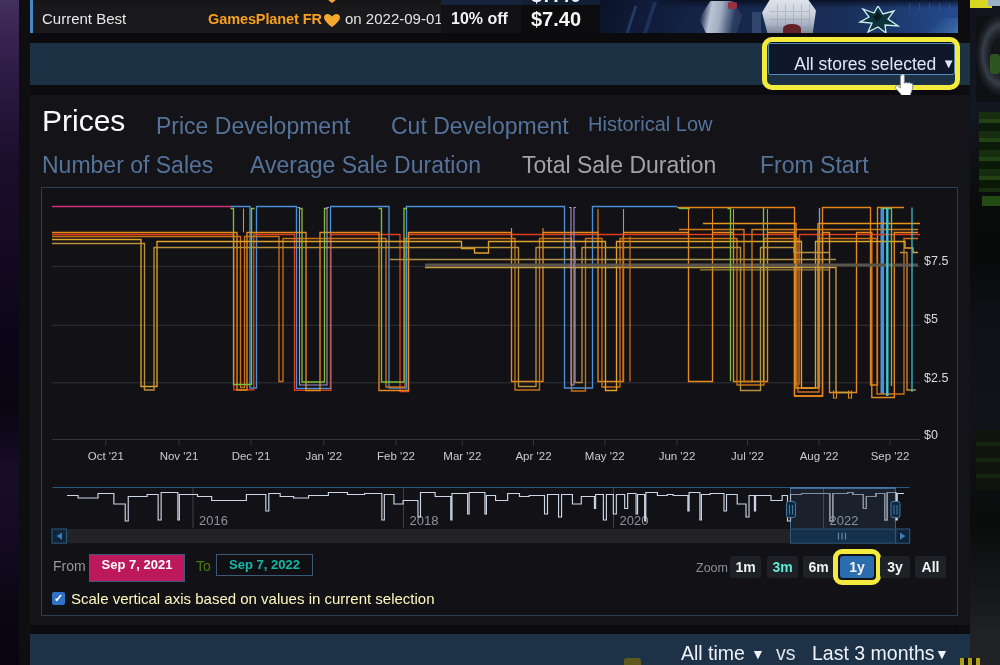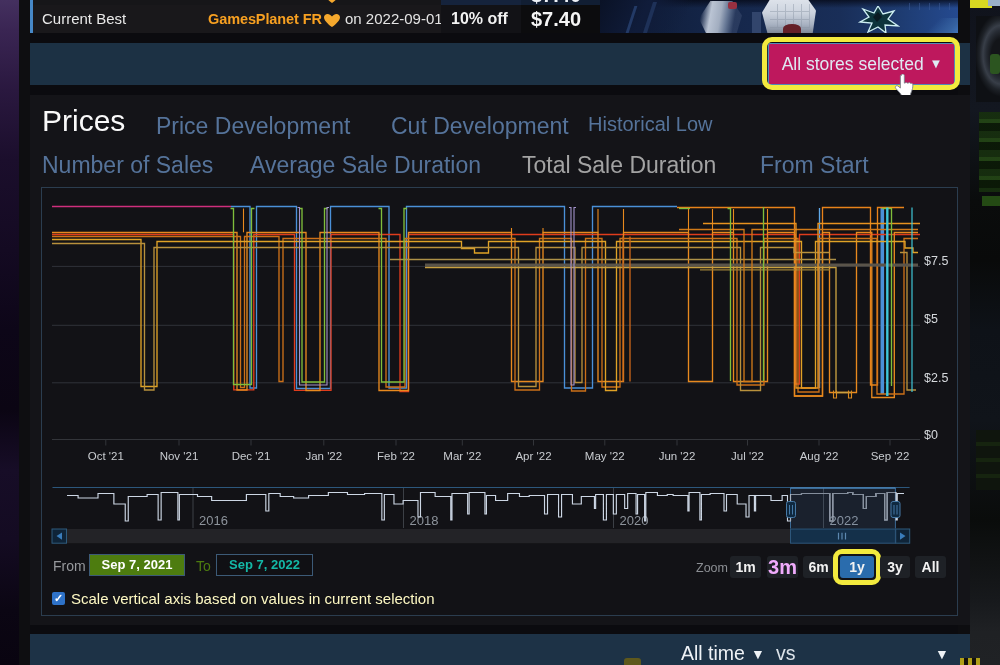--- a/index.html
+++ b/index.html
@@ -61,21 +61,21 @@
     <div class="abs" style="left:183px;top:24px;width:18px;height:9px;background:#642028;border-radius:50% 50% 0 0"></div>
     <div class="abs" style="left:152px;top:12px;width:9px;height:21px;background:#32456c"></div>
     <svg class="abs" style="left:256px;top:6px" width="44" height="27" viewBox="0 0 44 27">
       <polygon points="22,0 27,8 38,5 32,13 42,20 29,19 30,27 22,21 12,26 16,17 4,16 13,11 7,3 18,7" fill="#0d343c" stroke="#cdeef2" stroke-width="1.3"></polygon>
       <polygon points="22,6 26,11 21,16 17,11" fill="#0a1a22"></polygon>
     </svg>
     <div class="abs" style="left:300px;top:3px;width:58px;height:7px;background:repeating-linear-gradient(90deg,transparent 0 9px,#3a5a96 9px 10px);opacity:.55"></div>
     <div class="abs" style="left:322px;top:18px;width:36px;height:15px;background:linear-gradient(135deg,transparent 35%,#35619f 78%,#3f74bb 100%)"></div>
   </div>
 <div class="abs" style="left:30px;top:43px;width:940px;height:42px;background:#1c3144">
-    <div class="abs" style="left:738px;top:0px;width:187px;height:42px;background:#be185d;border:1px solid #528ab8;border-radius:2px;color:#dfe9f3;font-size:17.5px;line-height:40px;text-align:center">All stores selected <span style="font-size:13px;position:relative;top:-2px;left:1px">▼</span></div>
+    <div class="abs" style="left:738px;top:0px;width:187px;height:32px;background:#0f172a;border:1px solid #528ab8;border-radius:2px;color:#dfe9f3;font-size:17.5px;line-height:40px;text-align:right">All stores selected <span style="font-size:13px;position:relative;top:-2px;left:1px">▼</span></div>
     <div class="abs" style="left:732px;top:-6px;width:198px;height:53px;border:5px solid #f3ea3e;border-radius:10px"></div>
   </div>
 <svg class="abs" style="left:894px;top:74px" width="20" height="28" viewBox="0 0 17 24">
     <path d="M6.2 1.3 C6.2 .6 6.8 0 7.5 0 C8.2 0 8.8 .6 8.8 1.3 V7.8 H9.5 C9.8 7.1 11 7.1 11.4 7.8 H12.2 C12.5 7.2 13.7 7.2 14 8 H14.7 C15.5 8 16.1 8.6 16.1 9.4 C16.1 11.8 15.6 13.4 15 14.7 C14.4 16 14 17.3 14 18.8 V20 H6.4 V19.4 C6.4 18.3 5.9 17.3 5.2 16.5 L1.5 12.4 C.3 11.1 2 9.3 3.4 10.4 L5.4 12 V1.3 Z" fill="#ffffff" stroke="#7d828c" stroke-width=".8"></path>
   </svg>
 <div class="abs" style="left:30px;top:95px;width:940px;height:530px;background:#141418"></div>
 <div class="abs" style="left:42px;top:104px;font-size:30px;color:#fafafa">Prices</div>
 <div class="abs" style="left:156px;top:113px;font-size:23px;color:#55739a">Price Development</div>
 <div class="abs" style="left:391px;top:113px;font-size:23px;color:#55739a">Cut Development</div>
 <div class="abs" style="left:588px;top:113px;font-size:20px;color:#55739a">Historical Low</div>
@@ -174,32 +174,33 @@
 <path d="M789.5 505 V514.5 M792.5 505 V514.5 M894 505 V514.5 M897 505 V514.5" stroke="#4679a6" stroke-width="1"></path>
 <rect x="66.5" y="529" width="829" height="14.2" fill="#232327"></rect>
 <rect x="52" y="529" width="14.5" height="14.2" fill="#0f2438" stroke="#2e5a7c" stroke-width="1"></rect>
 <rect x="895.7" y="529" width="14" height="14.2" fill="#0f2438" stroke="#2e5a7c" stroke-width="1"></rect>
 <polygon points="62,532.5 62,539.7 56.5,536.1" fill="#3a7cba"></polygon>
 <polygon points="900,532.5 900,539.7 905.5,536.1" fill="#3a7cba"></polygon>
 <rect x="790.5" y="529" width="104.9" height="14.2" fill="#14304a" stroke="#2d567a" stroke-width="1"></rect>
 <path d="M838.5 532.8 V539.6 M842 532.8 V539.6 M845.5 532.8 V539.6" stroke="#5d88b0" stroke-width="1.2"></path>
 </svg>
 <div class="abs" style="left:53px;top:558px;font-size:14px;color:#97999d">From</div>
-<div class="abs" style="left:89px;top:554px;width:96px;height:22px;border:1px solid #3c5a77;background:#4d7c0f;color:#fff;font-size:13px;font-weight:bold;line-height:20px;text-align:center">Sep 7, 2021</div>
+<div class="abs" style="left:89px;top:554px;width:96px;height:28px;border:1px solid #3c5a77;background:#be185d;color:#fff;font-size:13px;font-weight:bold;line-height:20px;text-align:center">Sep 7, 2021</div>
 <div class="abs" style="left:196px;top:558px;font-size:14px;color:#4d7c0f">To</div>
 <div class="abs" style="left:216px;top:554px;width:97px;height:22px;border:1px solid #3c5a77;background:#101014;color:#14b8a6;font-size:13px;font-weight:bold;line-height:20px;text-align:center">Sep 7, 2022</div>
 <div class="abs" style="left:696px;top:561px;font-size:12.5px;color:#8b8e93">Zoom</div>
 <div class="abs" style="left:730px;top:556px;width:31px;height:22px;background:#1e2126;border-radius:3px;color:#f2f2f2;font-size:14px;font-weight:bold;text-align:center;line-height:22px">1m</div>
-<div class="abs" style="left:767px;top:556px;width:31px;height:22px;background:#1e2126;border-radius:3px;color:#f0abfc;font-size:20px;font-weight:bold;text-align:center;line-height:22px">3m</div>
+<div class="abs" style="left:767px;top:556px;width:31px;height:22px;background:#1e2126;border-radius:3px;color:#5eead4;font-size:14px;font-weight:bold;text-align:center;line-height:22px">3m</div>
 <div class="abs" style="left:803px;top:556px;width:31px;height:22px;background:#1e2126;border-radius:3px;color:#f2f2f2;font-size:14px;font-weight:bold;text-align:center;line-height:22px">6m</div>
 <div class="abs" style="left:840px;top:556px;width:34px;height:22px;background:#1e2126;border-radius:3px;color:#f2f2f2;font-size:14px;font-weight:bold;text-align:center;line-height:22px;background:#2a6cad">1y</div>
 <div class="abs" style="left:833px;top:549px;width:48px;height:36px;border:5px solid #f3ea3e;border-radius:9px"></div>
 <div class="abs" style="left:880px;top:556px;width:30px;height:22px;background:#1e2126;border-radius:3px;color:#f2f2f2;font-size:14px;font-weight:bold;text-align:center;line-height:22px">3y</div>
 <div class="abs" style="left:915px;top:556px;width:31px;height:22px;background:#1e2126;border-radius:3px;color:#f2f2f2;font-size:14px;font-weight:bold;text-align:center;line-height:22px">All</div>
 <div class="abs" style="left:52px;top:592px;width:13px;height:13px;background:#2e72c8;border-radius:2px;color:#fff;font-size:11px;line-height:13px;text-align:center;font-weight:bold">✓</div>
 <div class="abs" style="left:71px;top:590px;font-size:15px;color:#fef9c3">Scale vertical axis based on values in current selection</div>
 <div class="abs" style="left:30px;top:634px;width:940px;height:31px;background:#1d3246">
     <div class="abs" style="left:651px;top:8px;font-size:19.5px;color:#eef2f6">All time</div>
     <div class="abs" style="left:721px;top:12px;font-size:14px;color:#eef2f6">▼</div>
     <div class="abs" style="left:746px;top:8px;font-size:19.5px;color:#dde4ea">vs</div>
+    <div class="abs" style="left:782px;top:8px;font-size:19.5px;color:#eef2f6">Last 3 months</div>
     <div class="abs" style="left:905px;top:12px;font-size:14px;color:#eef2f6">▼</div>
   </div>
 <div class="abs" style="left:624px;top:658px;width:17px;height:7px;background:#6f6212;border-radius:3px 3px 0 0;opacity:.8"></div>
 <div class="abs" style="left:960px;top:658px;width:20px;height:7px;background:repeating-linear-gradient(90deg,#b0a018 0 4px,#15120a 4px 8px)"></div>
 </body></html>

